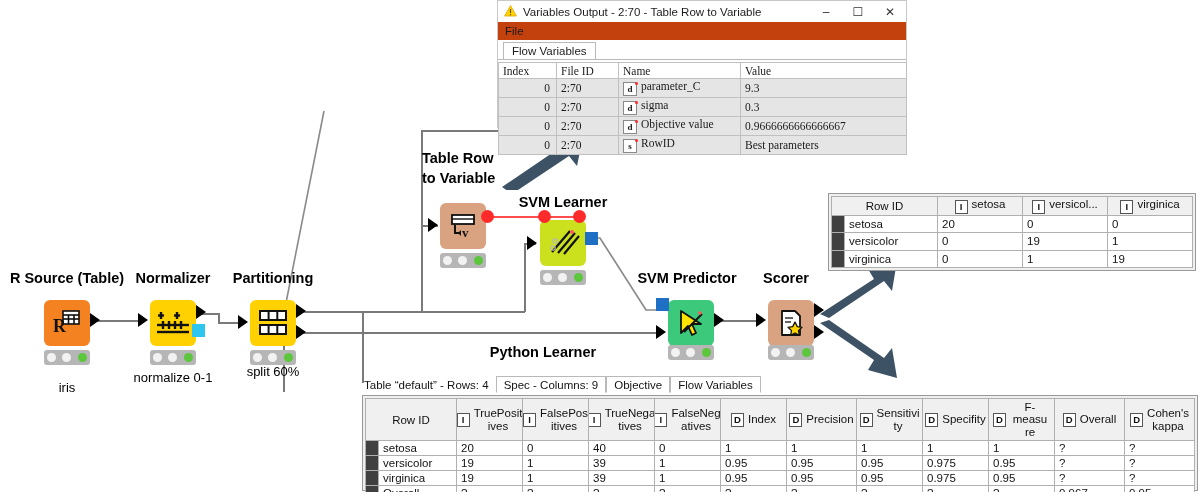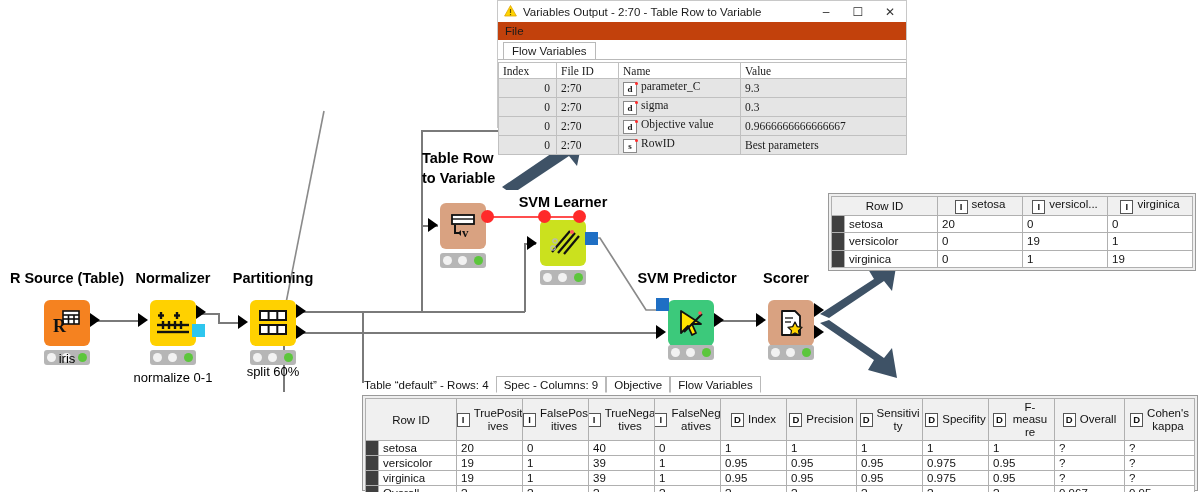--- a/index.html
+++ b/index.html
@@ -195,21 +195,21 @@
       </svg>
     </div>
   </div>
   <div class="port-out" style="left:90px; top:313px;"></div>
   <div class="status" style="left:44px; top:350px;">
     <i></i>
       <i></i>
       <i class="on"></i>
   </div>
   <div class="node-label nosel" style="left:0px; top:270px; width:134px;">R Source (Table)</div>
-  <div class="node-sub nosel" style="left:24px; top:351px; width:86px;">iris</div>
+  <div class="node-sub nosel" style="left:24px; top:380px; width:86px;">iris</div>
 
   <div class="node" style="left:150px; top:300px; background:#FFD100;">
     <div class="node-icon">
       <svg width="34" height="30" viewBox="0 0 34 30">
         <g stroke="#111" stroke-width="2.4" fill="none">
           <line x1="5" y1="4" x2="5" y2="11"></line>
             <line x1="2" y1="7.5" x2="8" y2="7.5"></line>
           <line x1="21" y1="4" x2="21" y2="11"></line>
             <line x1="18" y1="7.5" x2="24" y2="7.5"></line>
           <line x1="1" y1="17" x2="33" y2="17"></line>
@@ -336,20 +336,21 @@
   <div class="port-in" style="left:756px; top:313px;"></div>
   <div class="port-out" style="left:814px; top:303px;"></div>
   <div class="port-out" style="left:814px; top:325px;"></div>
   <div class="status" style="left:768px; top:345px;">
     <i></i>
       <i></i>
       <i class="on"></i>
   </div>
   <div class="node-label nosel" style="left:748px; top:270px; width:76px;">Scorer</div>
 
+  <div class="node-label nosel" style="left:468px; top:344px; width:150px;">Python Learner</div>
 
   <svg class="bigarrow" style="left:498px; top:130px; width:90px; height:60px;" viewBox="0 0 90 60">
     <g fill="#3E5266">
       <path d="M4 57 L60 19 L53 9 L86 2 L79 36 L71 26 L14 64 Z"></path>
     </g>
   </svg>
 
   <svg class="bigarrow" style="left:818px; top:258px; width:80px; height:60px;" viewBox="0 0 80 60">
     <g fill="#3E5266">
       <path d="M2 56 L56 21 L50 11 L79 3 L74 33 L66 23 L11 60 Z"></path>

